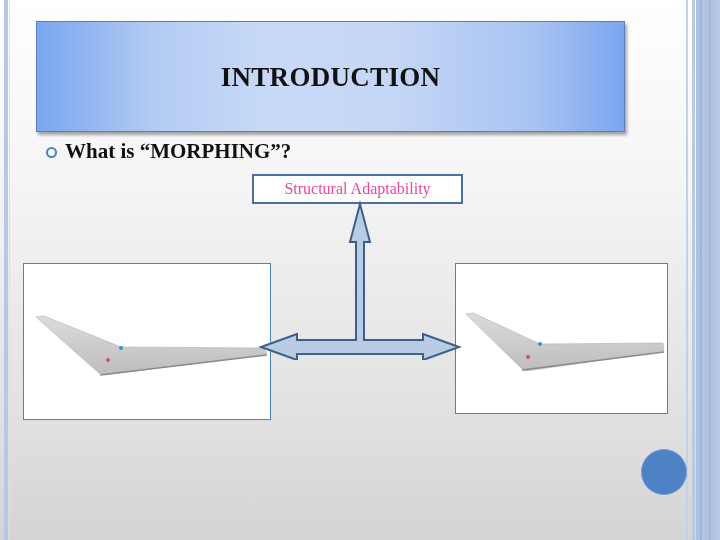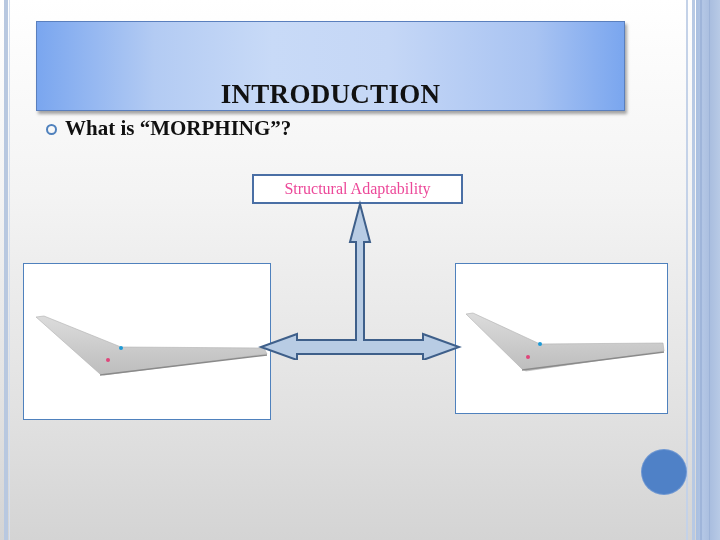--- a/index.html
+++ b/index.html
@@ -14,29 +14,29 @@
   .left-stripe-b { position: absolute; left: 9px; top: 0; width: 1px; height: 540px; background: #d6e0ef; }
   
   .right-band { position: absolute; right: 0; top: 0; height: 540px; }
   .rs1 { right: 32px; width: 2px; background: #c4d2e8; }
   .rs2 { right: 25px; width: 3px; background: #b7c9e4; }
   .rs3 { right: 0; width: 24px; background: linear-gradient(to right, #a9bfe0, #b3c6e5 30%, #aabedf 60%, #b8cae6); }
   .rs4 { right: 18px; width: 2px; background: #9fb5da; }
   .rs5 { right: 10px; width: 1px; background: #9db3d8; }
 
   .title-box {
-    position: absolute; left: 36px; top: 21px; width: 589px; height: 90px;
+    position: absolute; left: 36px; top: 21px; width: 589px; height: 111px;
     background: linear-gradient(to right, #7aa6ef 0%, #b3cbf3 20%, #c8daf7 40%, #c5d7f6 60%, #a8c3f2 85%, #7aa6ef 100%);
     border: 1px solid #5a7fbd;
     box-shadow: 2px 3px 3px rgba(0,0,0,0.35);
-    display: flex; align-items: flex-end; justify-content: center;
+    display: flex; align-items: center; justify-content: center;
   }
   .title-text { font-size: 27px; font-weight: bold; color: #111; letter-spacing: 0.3px; margin-top: 2px; }
 
-  .bullet-row { position: absolute; left: 46px; top: 116px; display: flex; align-items: center; }
+  .bullet-row { position: absolute; left: 46px; top: 139px; display: flex; align-items: center; }
   .bullet-ring { width: 11px; height: 11px; border: 2px solid #4f81bd; border-radius: 50%; margin-right: 8px; margin-top: 2px; }
   .bullet-text { font-size: 21px; font-weight: bold; color: #111; }
 
   .adapt-box {
     position: absolute; left: 252px; top: 174px; width: 211px; height: 30px;
     background: #fff; border: 2px solid #4a6fa5;
     display: flex; align-items: center; justify-content: center;
   }
   .adapt-text { font-size: 16px; color: #ec4899; }
 

